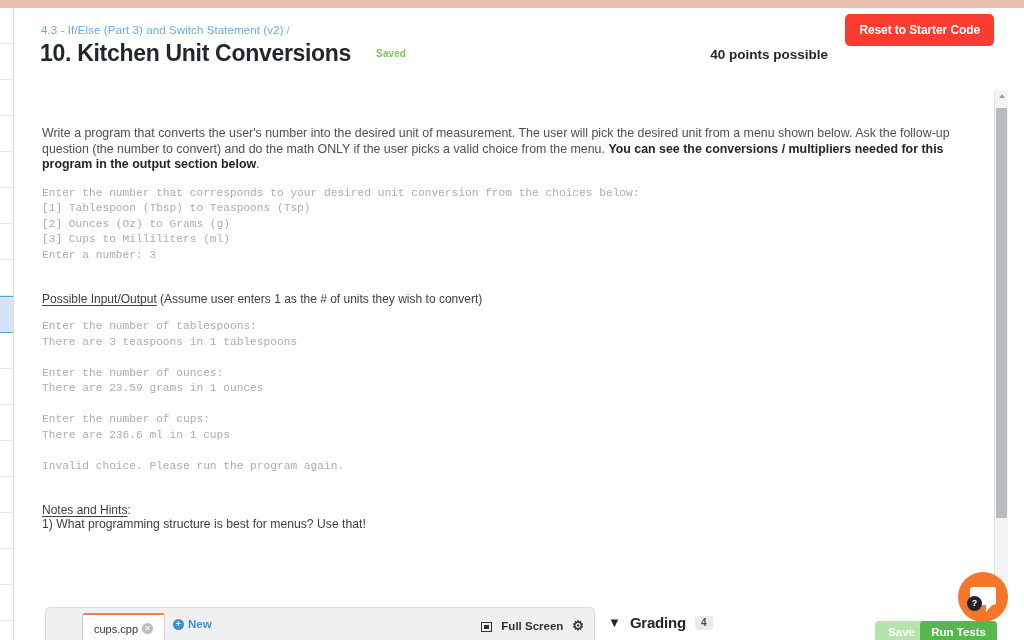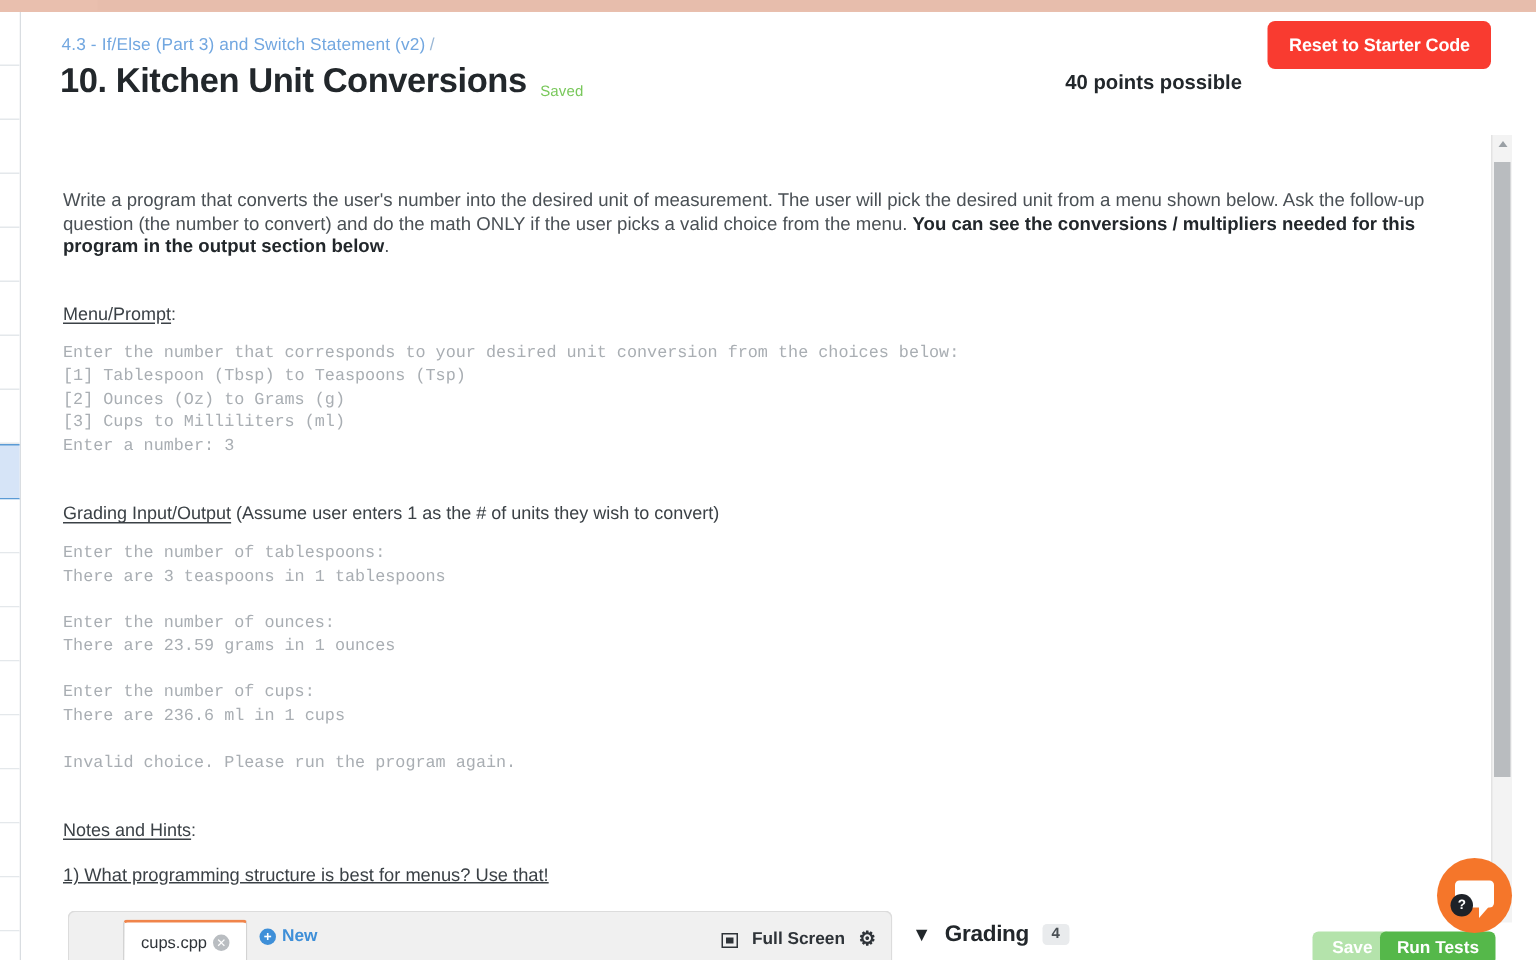--- a/index.html
+++ b/index.html
@@ -83,33 +83,33 @@
   }
   .breadcrumb .sep {
     color: #9bb8d6;
     margin-left: 3px;
   }
   .title-row {
     position: absolute;
     left: 26px;
     top: 32px;
     display: flex;
-    align-items: flex-end;
+    align-items: center;
   }
   .page-title {
     font-size: 23px;
     font-weight: bold;
     color: #22272b;
     letter-spacing: -0.3px;
     white-space: nowrap;
   }
   .saved-badge {
-    margin-left: 9px;
+    margin-left: 25px;
     font-size: 10px;
-    font-weight: normal;
+    font-weight: bold;
     color: #79c85b;
     letter-spacing: 0.1px;
   }
   .points {
     position: absolute;
     right: 180px;
     top: 39px;
     font-size: 13.5px;
     font-weight: bold;
     color: #22272b;
@@ -163,24 +163,22 @@
   }
   .code-block {
     margin-top: 13px;
     font-family: "Liberation Mono", monospace;
     font-size: 11.2px;
     line-height: 15.5px;
     color: #a9aeb3;
     white-space: pre;
   }
   .notes-body {
-    margin-top: 16px;
     font-size: 12.2px;
     color: #3b4146;
-    text-decoration: underline;
   }
 
   
   .scrollbar-track {
     position: absolute;
     right: 0;
     top: 82px;
     width: 13px;
     height: 525px;
     background: #f3f3f3;
@@ -454,28 +452,27 @@
       <span class="saved-badge">Saved</span>
     </div>
     <div class="points">40 points possible</div>
     <button class="reset-btn">Reset to Starter Code</button>
   </div>
 
   <div class="content">
 
     <div class="intro"><span>Write a program that converts the user's number into the desired unit of measurement. The user will pick the desired unit from a menu shown below. Ask the follow-up question (the number to convert) and do the math ONLY if the user picks a valid choice from the menu. </span><b>You can see the conversions / multipliers needed for this program in the output section below</b><span>.</span></div>
 
-    <div class="section-label"><span class="u">Menu/Prompt</span><span class="note">:</span></div>
     <div class="code-block">Enter the number that corresponds to your desired unit conversion from the choices below:
 [1] Tablespoon (Tbsp) to Teaspoons (Tsp)
 [2] Ounces (Oz) to Grams (g)
 [3] Cups to Milliliters (ml)
 Enter a number: 3</div>
 
-    <div class="section-label"><span class="u">Grading Input/Output</span><span class="note"> (Assume user enters 1 as the # of units they wish to convert)</span></div>
+    <div class="section-label"><span class="u">Possible Input/Output</span><span class="note"> (Assume user enters 1 as the # of units they wish to convert)</span></div>
     <div class="code-block">Enter the number of tablespoons:
 There are 3 teaspoons in 1 tablespoons
 
 Enter the number of ounces:
 There are 23.59 grams in 1 ounces
 
 Enter the number of cups:
 There are 236.6 ml in 1 cups
 
 Invalid choice. Please run the program again.</div>

